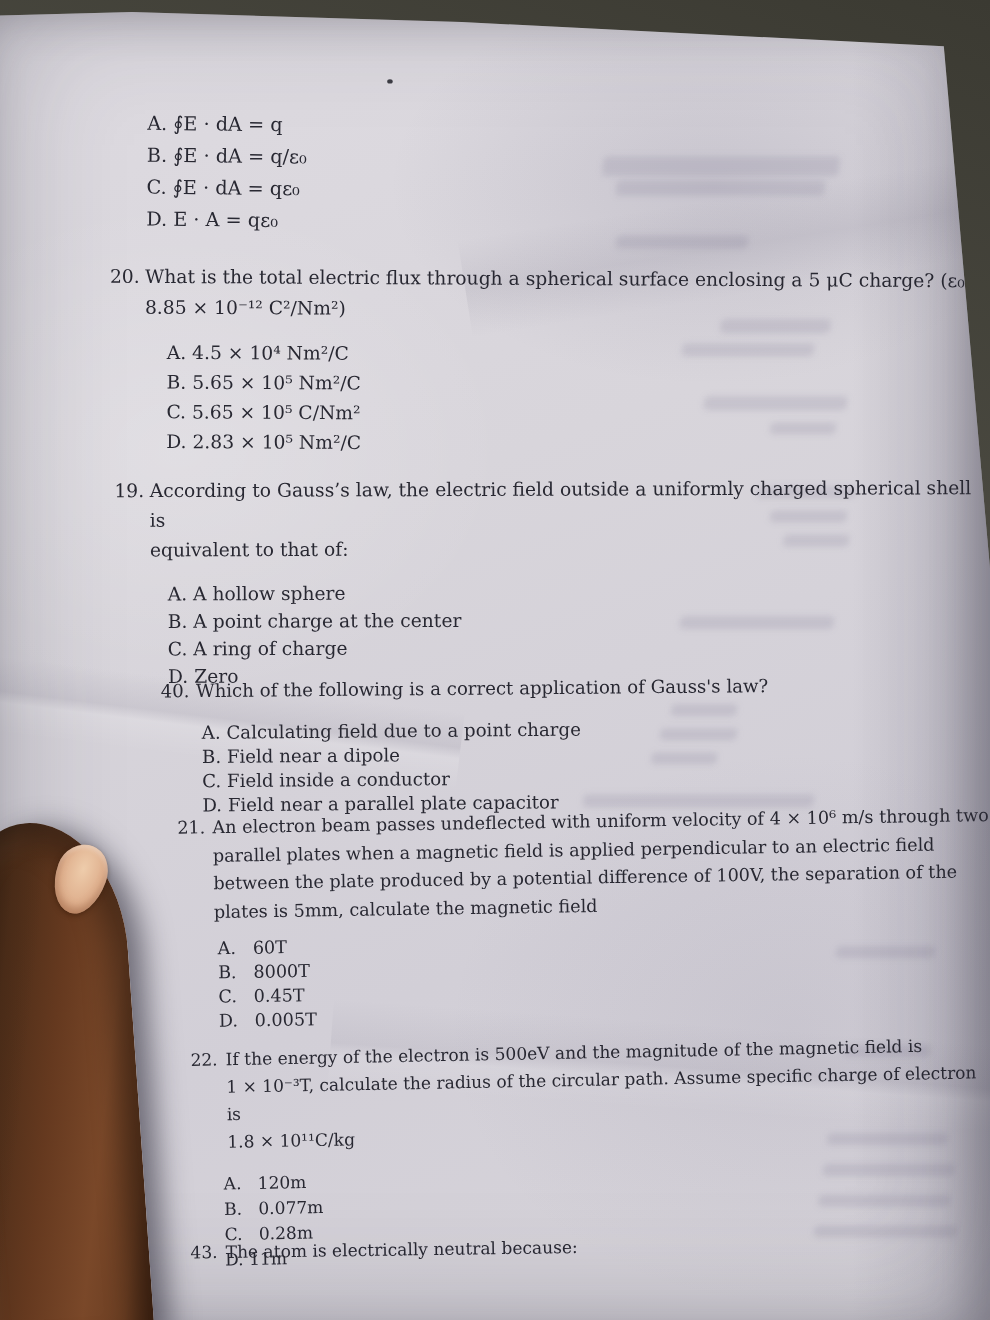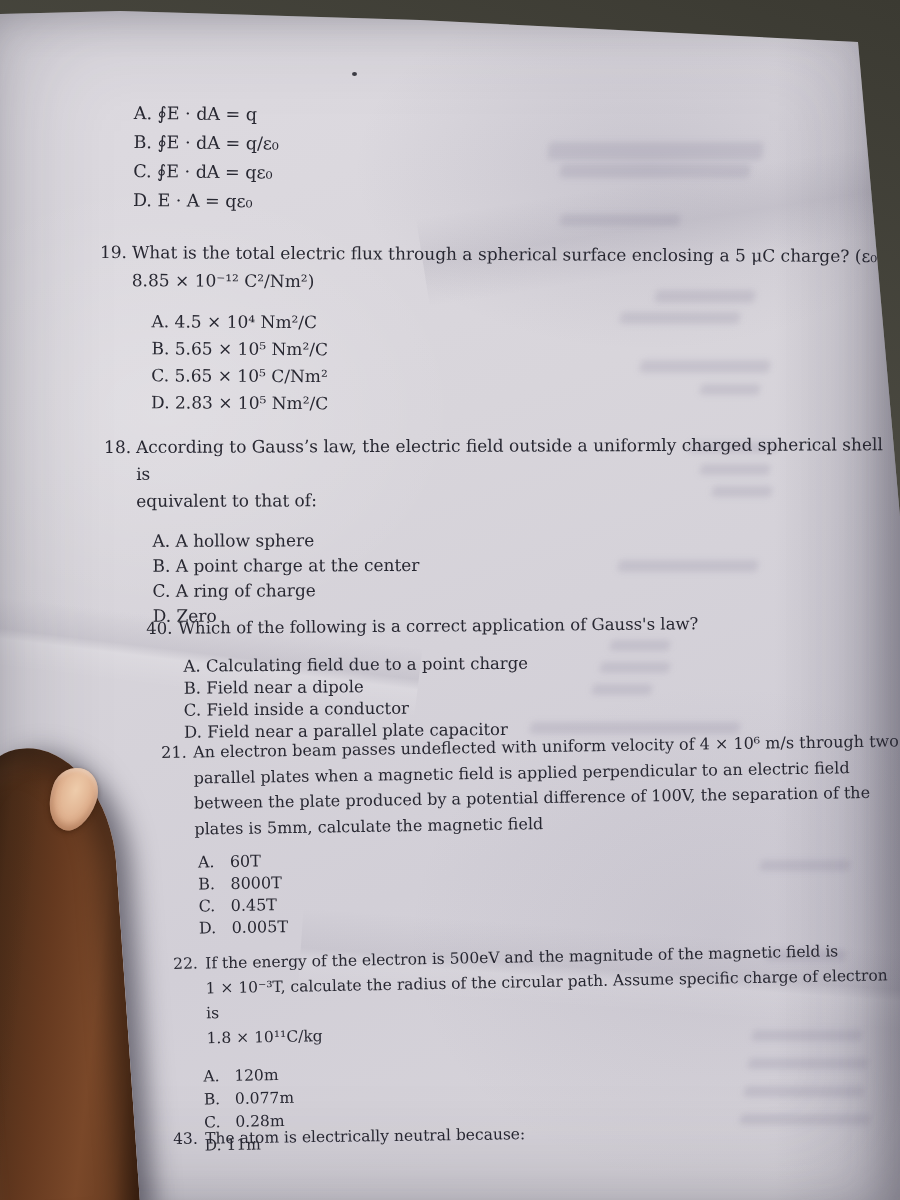--- a/index.html
+++ b/index.html
@@ -107,37 +107,37 @@
 
     <div class="block intro">
       <div class="option">A. ∮E · dA = q</div>
       <div class="option">B. ∮E · dA = q/ε₀</div>
       <div class="option">C. ∮E · dA = qε₀</div>
       <div class="option">D. E · A = qε₀</div>
     </div>
 
     <div class="block q18">
       <div class="q-head">
-        <span class="q-num">19.</span>
+        <span class="q-num">20.</span>
         <div class="q-lines">
           <div class="q-line">What is the total electric flux through a spherical surface enclosing a 5 μC charge? (ε₀ =</div>
           <div class="q-line">8.85 × 10⁻¹² C²/Nm²)</div>
         </div>
       </div>
       <div class="q-options">
         <div class="option">A. 4.5 × 10⁴ Nm²/C</div>
         <div class="option">B. 5.65 × 10⁵ Nm²/C</div>
         <div class="option">C. 5.65 × 10⁵ C/Nm²</div>
         <div class="option">D. 2.83 × 10⁵ Nm²/C</div>
       </div>
     </div>
 
     <div class="block q19">
       <div class="q-head">
-        <span class="q-num">18.</span>
+        <span class="q-num">19.</span>
         <div class="q-lines">
           <div class="q-line">According to Gauss’s law, the electric field outside a uniformly charged spherical shell is</div>
           <div class="q-line">equivalent to that of:</div>
         </div>
       </div>
       <div class="q-options">
         <div class="option">A. A hollow sphere</div>
         <div class="option">B. A point charge at the center</div>
         <div class="option">C. A ring of charge</div>
         <div class="option">D. Zero</div>

